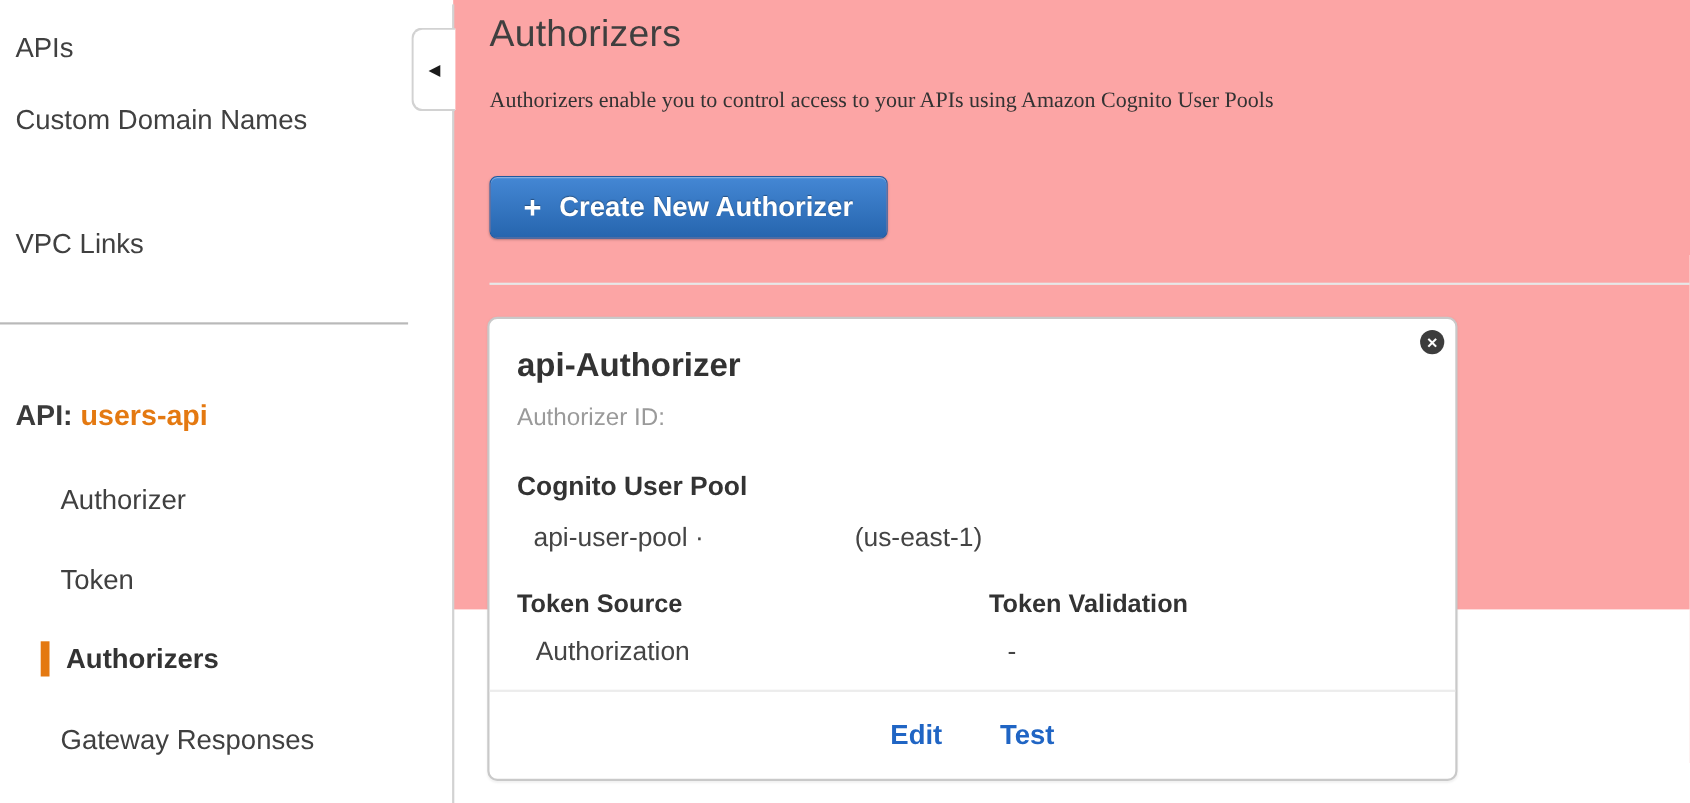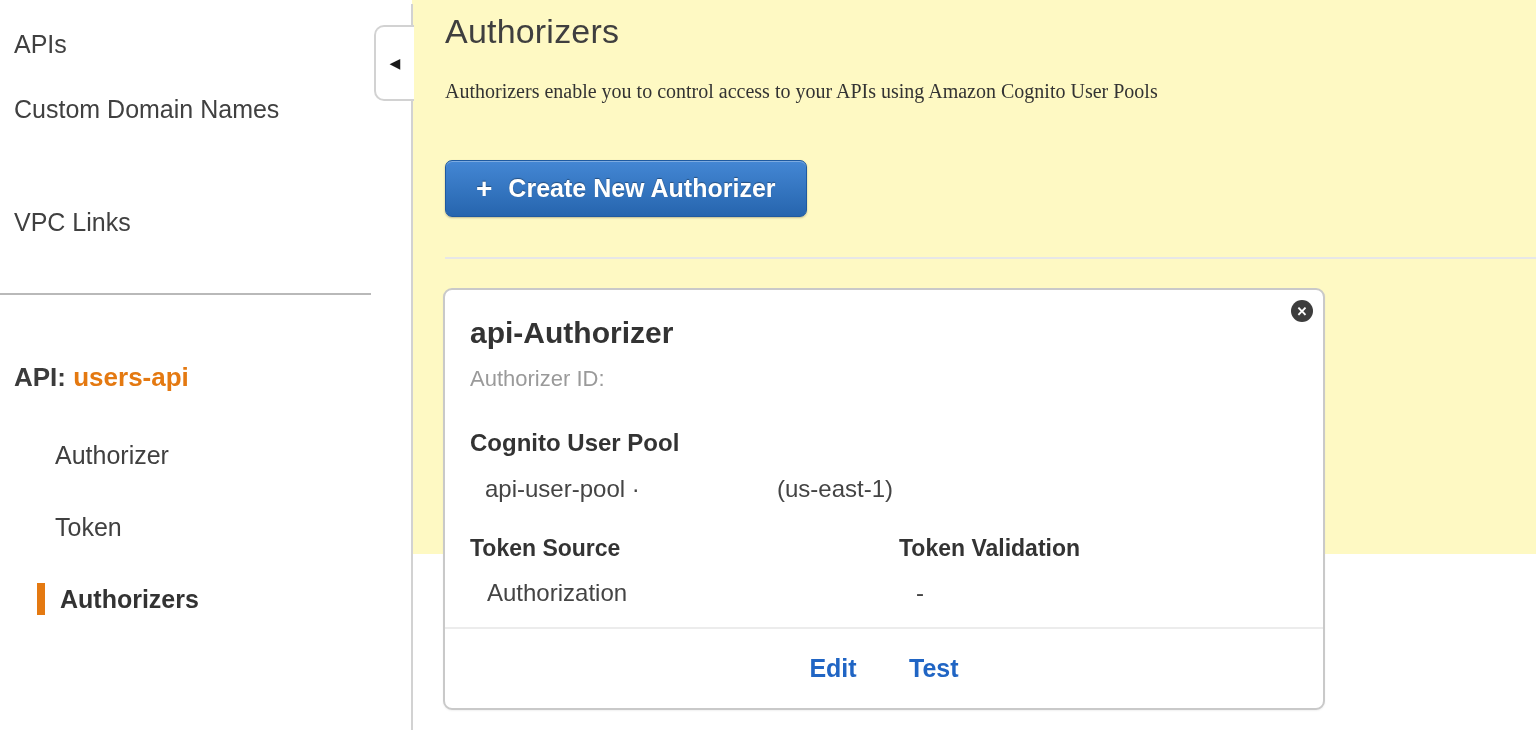--- a/index.html
+++ b/index.html
@@ -5,21 +5,21 @@
   * { margin: 0; padding: 0; box-sizing: border-box; }
   html, body { background: #ffffff; }
   body {
     font-family: "Liberation Sans", "DejaVu Sans", sans-serif;
     color: #444;
     width: 1536px;
     height: 730px;
     overflow: hidden;
     position: relative;
   }
-  .app { position: absolute; inset: 0; width: 1536px; height: 554px; background: #fef9c3; }
+  .app { position: absolute; inset: 0; width: 1536px; height: 554px; background: #fca5a5; }
 
   
   .sidebar { position: absolute; left: 0; top: 0; width: 412px; height: 730px; background: #fff; }
   .side-item {
     position: absolute; left: 14px;
     font-size: 25px; color: #404040; line-height: 30px;
     cursor: pointer; white-space: nowrap;
   }
   .side-item.sub { left: 55px; }
   #nav-apis { top: 29px; }
@@ -156,20 +156,21 @@
     </div>
 
     <div class="side-item sub" id="nav-resources">Authorizer</div>
     <div class="side-item sub" id="nav-stages">Token</div>
 
     <div class="authorizers-wrap">
       <span class="active-bar"></span>
       <div class="side-item">Authorizers</div>
     </div>
 
+    <div class="side-item sub" id="nav-gateway">Gateway Responses</div>
   </nav>
 
   <div class="vline"></div>
 
   <button class="collapse-tab">
     <span class="arrow">◀</span>
   </button>
 
   <main class="main">
     <h1 class="page-title">Authorizers</h1>

